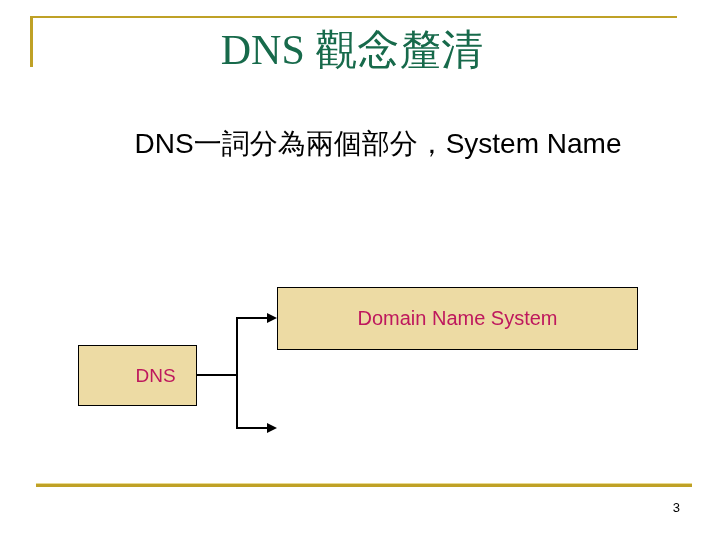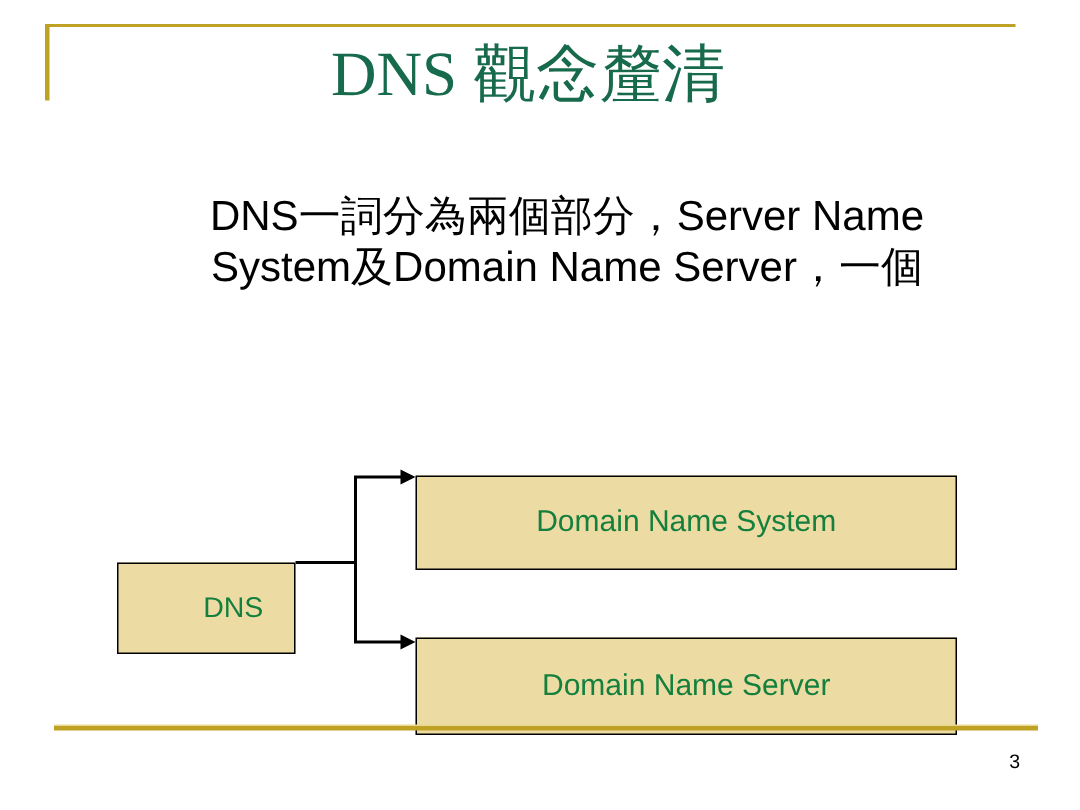--- a/index.html
+++ b/index.html
@@ -39,22 +39,21 @@
   }
   .body-line{
     font-size:28px;line-height:34px;white-space:nowrap;
   }
   .diagram-box{
     position:absolute;
     background:var(--box-fill);
     border:1.5px solid var(--box-border);
     box-sizing:border-box;
     display:flex;align-items:center;justify-content:center;
-    color:#15803d;
-    margin-top:30px;
+    color:#be185d;
   }
   .box-dns{left:78px;top:345px;width:119px;height:61px;font-size:19px;padding-left:36px;}
   .box-system{left:277px;top:287px;width:361px;height:63px;font-size:20px;}
   .box-server{left:277px;top:395px;width:361px;height:65px;font-size:20px;}
   .connector-svg{
     position:absolute;left:0;top:0;width:720px;height:540px;
     pointer-events:none;
   }
   .footer-divider{
     position:absolute;left:36px;top:483px;width:656px;height:4px;
@@ -69,22 +68,21 @@
 <body>
 
 <div class="slide">
 
   <div class="accent-top"></div>
   <div class="accent-left"></div>
 
   <div class="slide-title">DNS 觀念釐清</div>
 
   <div class="body-text">
-    <div class="body-line">DNS一詞分為兩個部分，Server Name</div>
-    <div class="body-line">System及Domain Name Server，一個</div>
+    <div class="body-line">DNS一詞分為兩個部分，System Name</div>
   </div>
 
   <svg class="connector-svg" viewBox="0 0 720 540" xmlns="http://www.w3.org/2000/svg">
     <g stroke="#000000" stroke-width="2" fill="none">
       <path d="M197,375 H237"></path>
       <path d="M237,318 V428"></path>
       <path d="M236,318 H269"></path>
       <path d="M236,428 H269"></path>
     </g>
     <polygon points="277,318 267,313 267,323" fill="#000000"></polygon>
@@ -92,21 +90,18 @@
   </svg>
 
   <div class="diagram-box box-dns">
     <span>DNS</span>
   </div>
 
   <div class="diagram-box box-system">
     <span>Domain Name System</span>
   </div>
 
-  <div class="diagram-box box-server">
-    <span>Domain Name Server</span>
-  </div>
 
   <div class="footer-divider"></div>
 
   <div class="page-number">3</div>
 
 </div>
 
 </body></html>

